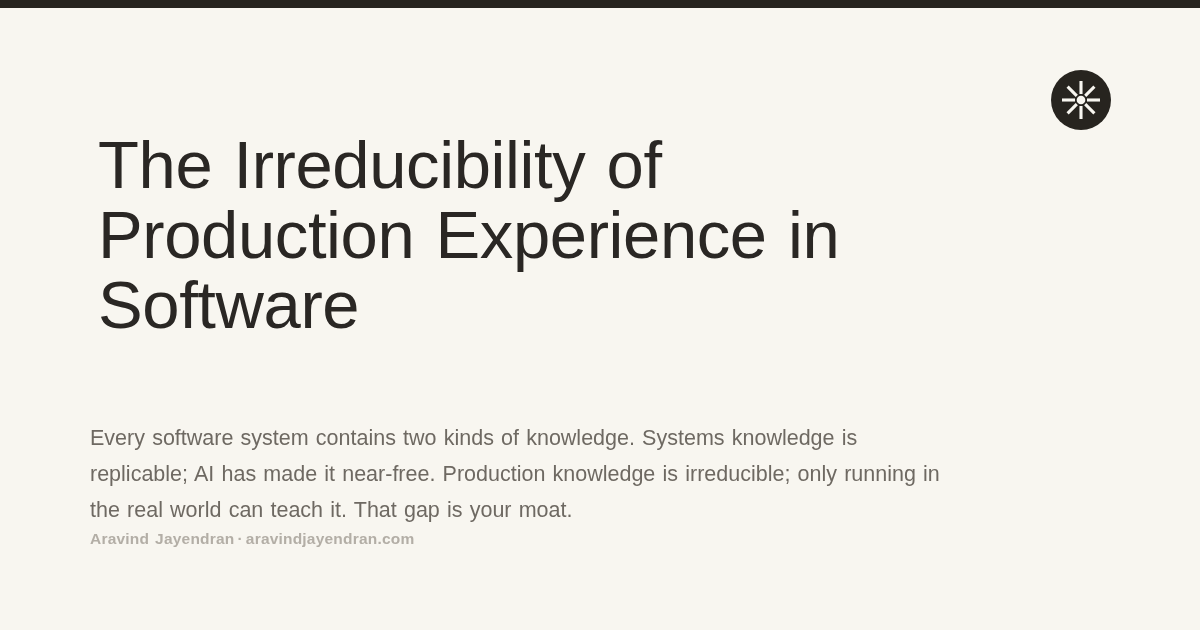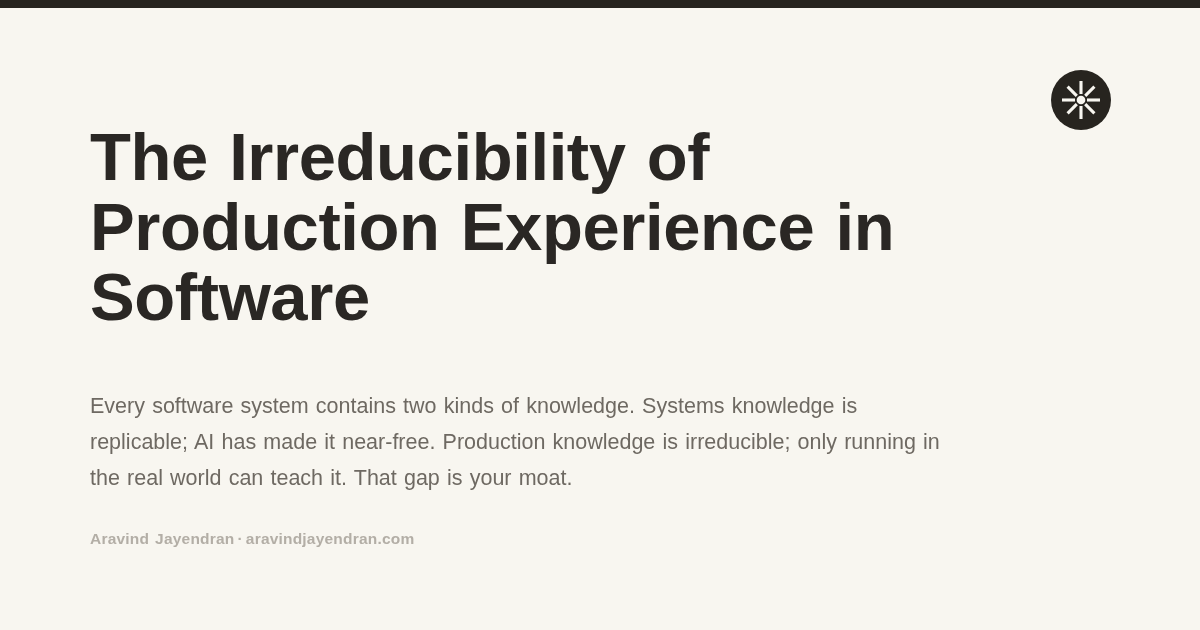--- a/index.html
+++ b/index.html
@@ -54,32 +54,32 @@
     top: 0;
     width: 1020px;
     height: 630px;
   }
 
   .headline {
     position: absolute;
     top: 122px;
     left: 0;
     width: 900px;
-    margin: 0;
+    margin: 8px;
     font-size: 67px;
     line-height: 70px;
     letter-spacing: -0.4px;
-    font-weight: 700;
+    font-weight: 400;
     color: #2a2724;
     word-spacing: 3px;
   }
 
   .summary {
     position: absolute;
-    top: 388px;
+    top: 420px;
     left: 0;
     width: 862px;
     margin: 0;
     font-size: 21.5px;
     line-height: 36px;
     font-weight: 400;
     color: #6e6962;
     word-spacing: 1.2px;
   }
 

